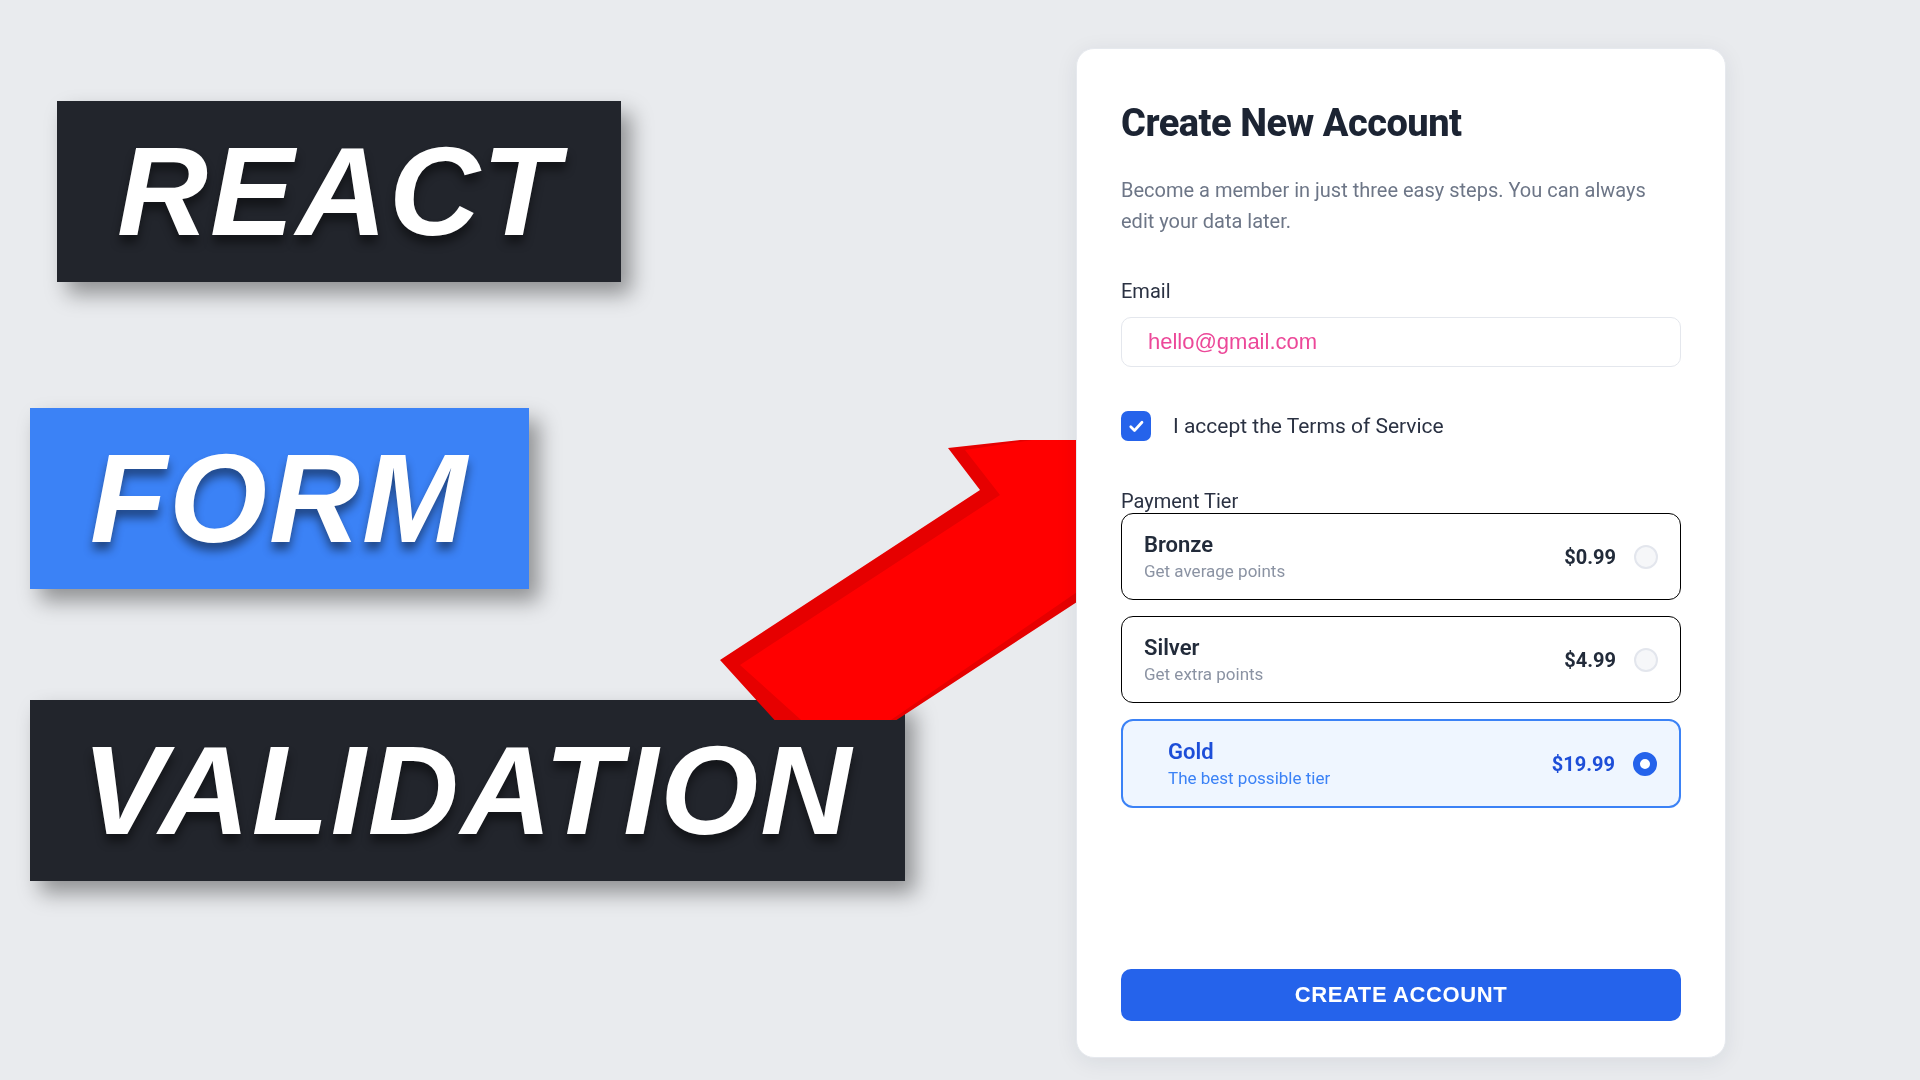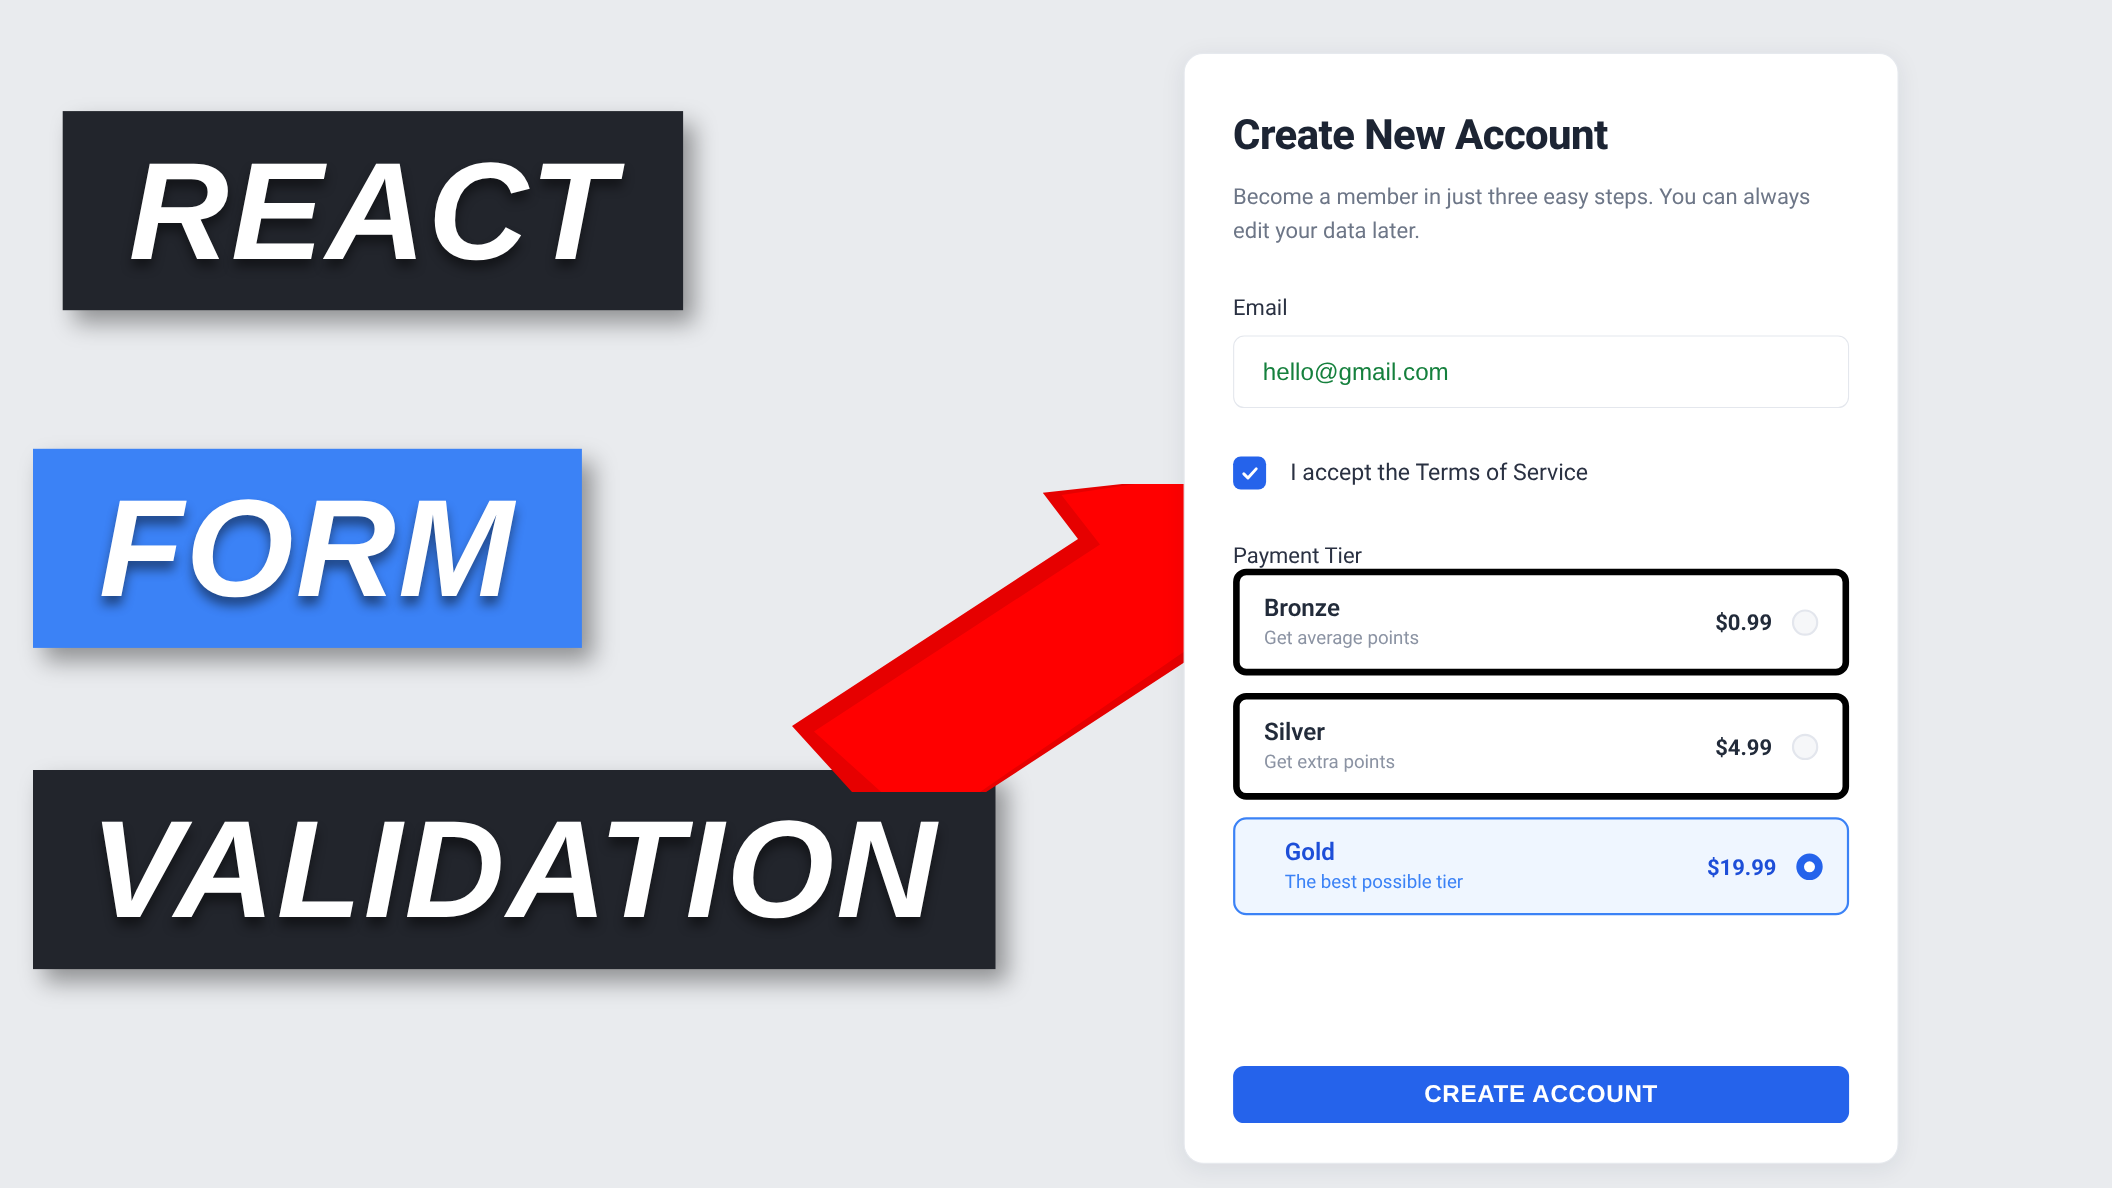--- a/index.html
+++ b/index.html
@@ -50,51 +50,51 @@
   width: 650px; height: 1010px;
   background: #fff;
   border-radius: 18px;
   border: 1px solid #e6e9ee;
   box-shadow: 0 4px 22px rgba(30,44,70,0.08);
   padding: 52px 44px 36px 44px;
   display: flex; flex-direction: column;
 }
 .card h1 {
   font-size: 38px; font-weight: 800; color: #1c2433;
-  letter-spacing: -0.5px; margin-bottom: 18px;
+  letter-spacing: -0.5px; margin-bottom: 30px;
 }
 .card .subtitle {
   font-size: 20px; color: #6d7687; line-height: 1.55;
   margin-bottom: 42px;
 }
 .fieldlabel {
   font-size: 20px; color: #2a3142; margin-bottom: 14px; display: block;
 }
 .textinput {
-  width: 100%; height: 66px;
+  width: 100%; height: 50px;
   border: 1px solid #e4e7ed; border-radius: 10px;
-  font-size: 22px; color: #15803d;
+  font-size: 22px; color: #ec4899;
   padding: 0 26px; outline: none; background: #fff;
 }
 .spacer { height: 44px; }
 .checkrow {
   display: flex; align-items: center; gap: 22px;
   margin-bottom: 48px;
 }
 .checkbox {
   width: 30px; height: 30px; border-radius: 7px;
   background: #2563eb; display: flex; align-items: center; justify-content: center;
   cursor: pointer;
 }
 .checkbox svg { width: 18px; height: 18px; stroke: #fff; stroke-width: 3.6; fill: none; stroke-linecap: round; stroke-linejoin: round; }
 .checklabel { font-size: 21px; color: #2a3142; }
 .section-label { font-size: 20px; color: #2a3142; margin-bottom: 0; display: block; }
 
 .tier {
-  width: 100%; border: 6px solid #000000; border-radius: 12px;
+  width: 100%; border: 1px solid #000000; border-radius: 12px;
   padding: 18px 22px; display: flex; align-items: center; justify-content: space-between;
   margin-bottom: 16px; cursor: pointer; background: #fff;
 }
 .tier.selected {
   border: 2px solid #3b82f6; background: #eff6ff; padding-left: 45px;
 }
 .tier-left .tname { font-size: 22px; font-weight: 600; color: #222b3a; margin-bottom: 4px; }
 .tier.selected .tname { color: #1d4ed8; }
 .tier-left .tdesc { font-size: 17px; color: #8b93a3; }
 .tier.selected .tdesc { color: #3b82f6; }

